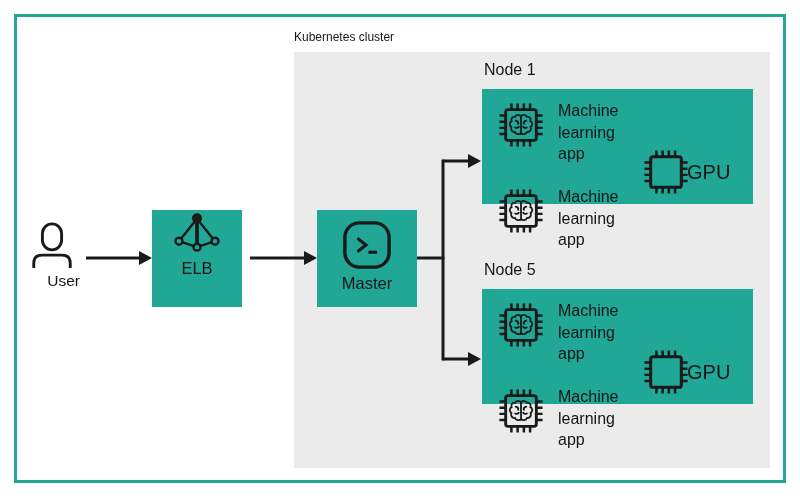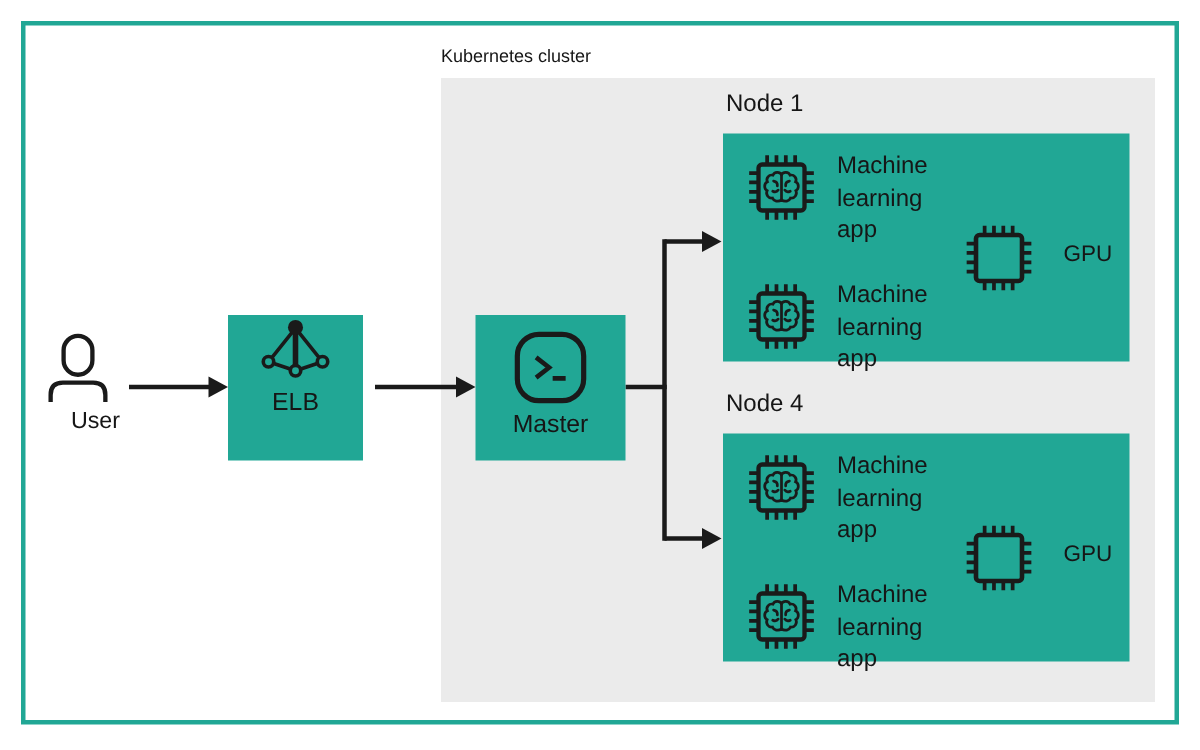--- a/index.html
+++ b/index.html
@@ -44,31 +44,31 @@
   }
   .elb-box{left:152px;top:210px;width:90px;height:97px;padding-top:0;}
   .master-box{left:317px;top:210px;width:100px;height:97px;padding-top:9px;}
   .card-label{font-size:16.5px;margin-top:3px;color:var(--ink);}
 
   .node-label{font-size:16px;white-space:nowrap;}
   .node1-label{left:484px;top:61px;text-align:center;}
   .node2-label{left:484px;top:261px;}
   .node-box{
     background:var(--accent-teal);
-    width:271px;height:152px;
+    width:271px;height:115px;
   }
   .node1-box{left:482px;top:89px;}
   .node2-box{left:482px;top:289px;}
   .node-box .app-icon1{left:16px;top:13px;}
   .node-box .app-text1{left:76px;top:11px;}
   .node-box .app-icon2{left:16px;top:99px;}
   .node-box .app-text2{left:76px;top:97px;}
   .app-text{width:86px;font-size:16px;line-height:21.5px;}
   .node-box .gpu-icon{left:161px;top:60px;}
-  .node-box .gpu-text{left:227px;top:72px;font-size:15px;}
+  .node-box .gpu-text{left:205px;top:72px;font-size:20px;}
 
   svg .stroke{stroke:var(--line);fill:none;}
   svg .fill{fill:var(--line);stroke:none;}
   svg .teal-dot{fill:var(--accent-teal);stroke:var(--line);}
 </style>
 </head>
 <body>
 
 <svg width="0" height="0" style="position:absolute" aria-hidden="true">
   <defs>
@@ -159,21 +159,21 @@
   <svg class="abs app-icon2" width="46" height="46" viewBox="0 0 48 48">
     <use href="#sym-chip-brain"></use>
   </svg>
   <div class="abs app-text app-text2">Machine learning app</div>
   <svg class="abs gpu-icon" width="46" height="46" viewBox="0 0 48 48">
     <use href="#sym-chip-gpu"></use>
   </svg>
   <div class="abs gpu-text">GPU</div>
 </div>
 
-<div class="abs node-label node2-label">Node 4</div>
+<div class="abs node-label node2-label">Node 5</div>
 <div class="abs node-box node2-box">
   <svg class="abs app-icon1" width="46" height="46" viewBox="0 0 48 48">
     <use href="#sym-chip-brain"></use>
   </svg>
   <div class="abs app-text app-text1">Machine learning app</div>
   <svg class="abs app-icon2" width="46" height="46" viewBox="0 0 48 48">
     <use href="#sym-chip-brain"></use>
   </svg>
   <div class="abs app-text app-text2">Machine learning app</div>
   <svg class="abs gpu-icon" width="46" height="46" viewBox="0 0 48 48">

